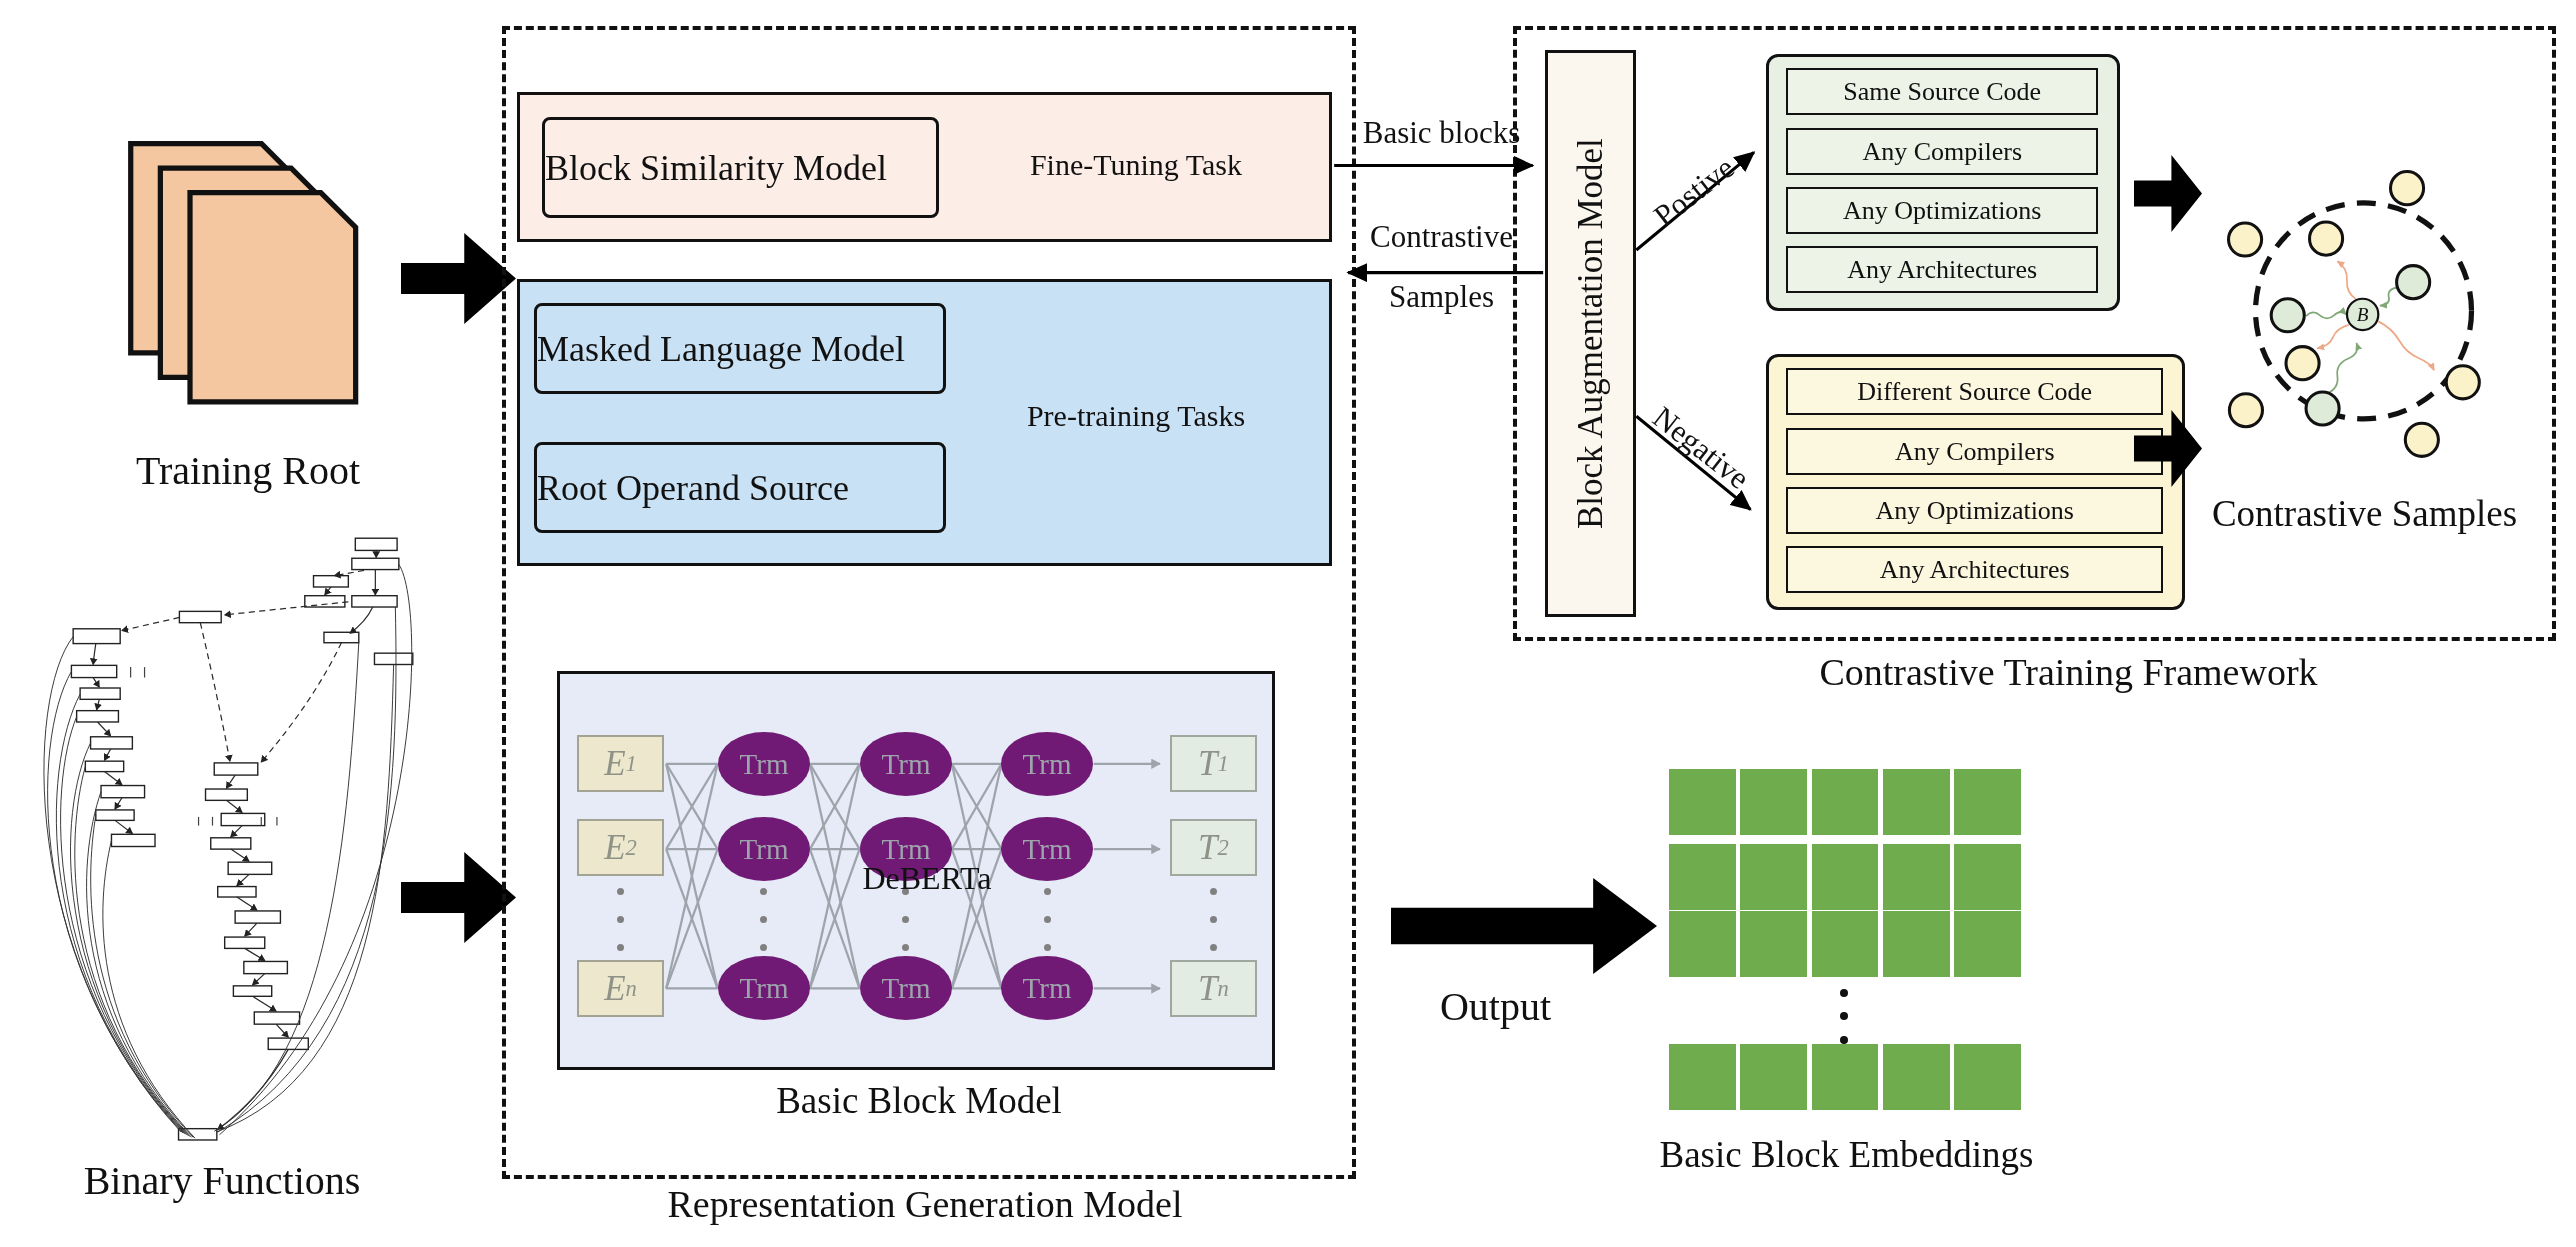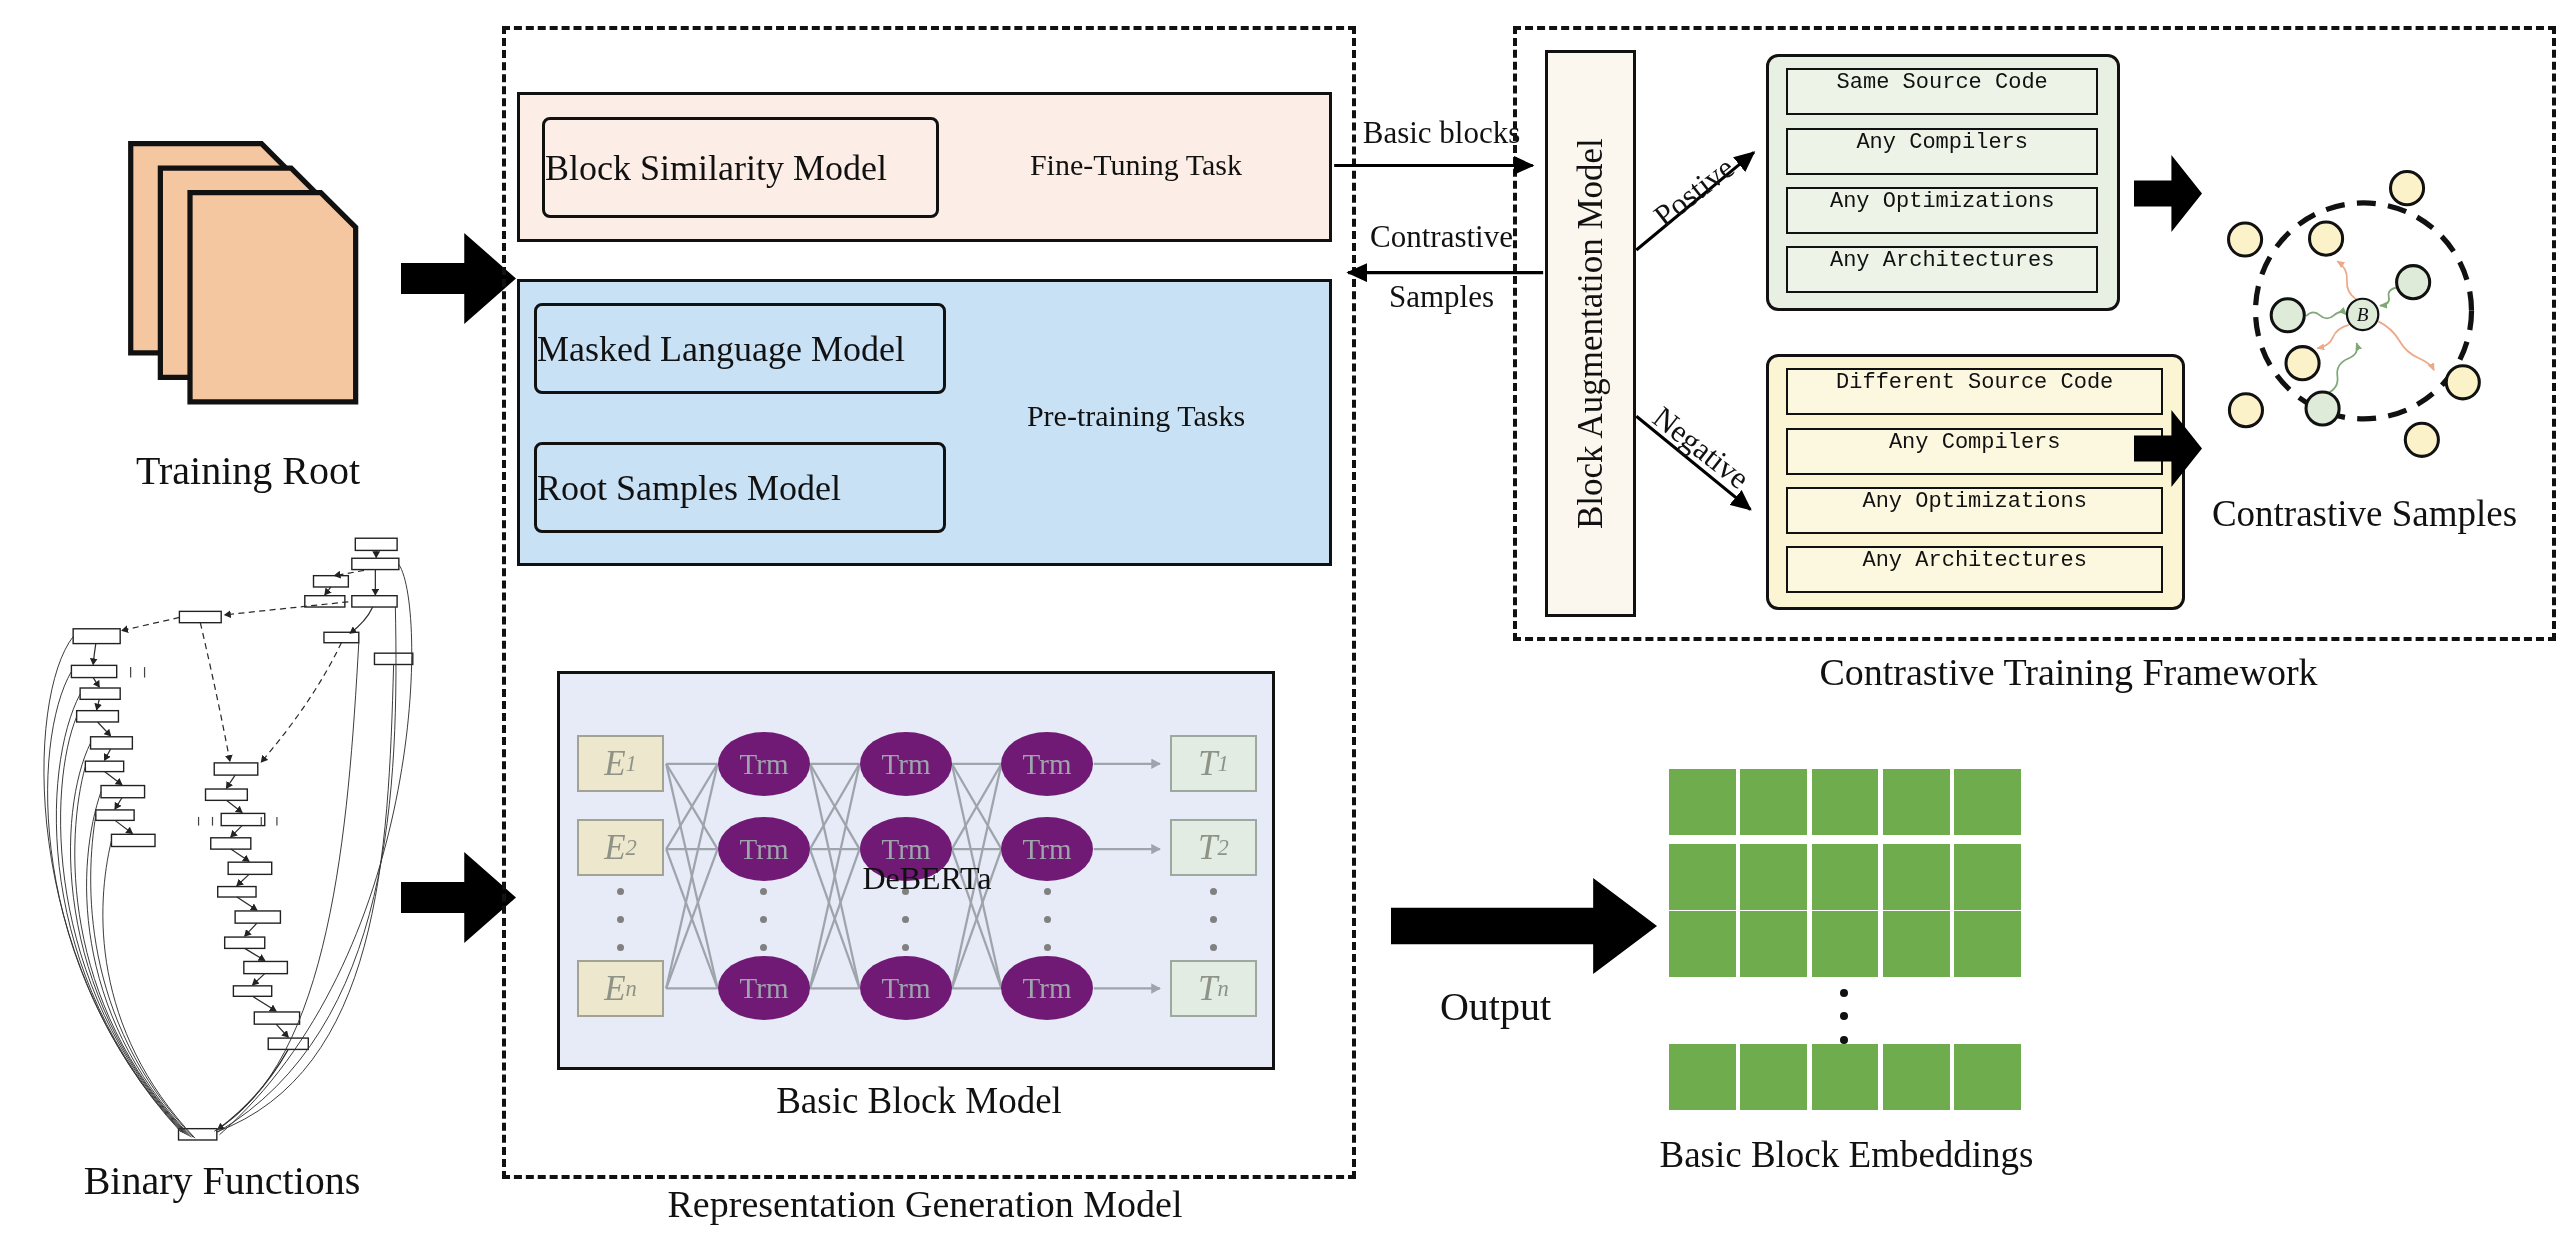--- a/index.html
+++ b/index.html
@@ -9,21 +9,21 @@
   }
   .abs{position:absolute;}
   .lbl{position:absolute;text-align:center;color:#111;line-height:1.15;}
   
   .dashed-frame{position:absolute;border:4.4px dashed #111;background:transparent;}
   
   .panel{position:absolute;border:3.5px solid #111;box-sizing:border-box;}
   .pill{position:absolute;border:3.5px solid #111;border-radius:8px;box-sizing:border-box;
         display:flex;align-items:center;justify-content:flex-start;font-size:36px;}
   .rowbox{position:absolute;border:2.6px solid #111;box-sizing:border-box;left:17.4px;right:19px;
-        display:flex;justify-content:center;font-size:22px;font-family:Liberation Mono, monospace;}
+        display:flex;align-items:center;justify-content:center;font-size:26px;}
   .group{position:absolute;border:3.5px solid #111;border-radius:12.2px;box-sizing:border-box;}
   
   .block-arrow{position:absolute;background:#000;
      clip-path:polygon(0% 33%,55% 33%,55% 0%,100% 50%,55% 100%,55% 67%,0% 67%);}
   .block-arrow-long{position:absolute;background:#000;
      clip-path:polygon(0% 31%,76% 31%,76% 0%,100% 50%,76% 100%,76% 69%,0% 69%);}
   
   .ebox,.tbox{position:absolute;width:87px;height:57px;box-sizing:border-box;
      display:flex;align-items:center;justify-content:center;
      font-style:italic;font-size:35px;color:#8f9387;}
@@ -170,21 +170,21 @@
   <div class="pill" style="left:542px;top:117px;width:397px;height:101px;background:#fceee6;">
     <span>Block Similarity Model</span>
   </div>
   <div class="lbl" style="left:949px;top:148px;width:374px;font-size:30px;">Fine-Tuning Task</div>
 
   <div class="panel" style="left:517px;top:279px;width:815px;height:287px;background:#c9e1f5;"></div>
   <div class="pill" style="left:534px;top:303px;width:412px;height:91px;background:#c9e1f5;">
     <span>Masked Language Model</span>
   </div>
   <div class="pill" style="left:534px;top:442px;width:412px;height:91px;background:#c9e1f5;">
-    <span>Root Samples Model</span>
+    <span>Root Operand Source</span>
   </div>
   <div class="lbl" style="left:949px;top:399px;width:374px;font-size:30px;">Pre-training Tasks</div>
 
   <div class="panel" style="left:557px;top:671px;width:718px;height:399px;background:#e6ebf7;"></div>
 
   <svg class="noptr" style="left:0;top:0;" width="2576" height="1248" viewBox="0 0 2958 1433">
     <defs>
       <marker id="mg" markerUnits="userSpaceOnUse" markerWidth="12" markerHeight="12" refX="10" refY="6" orient="auto">
         <path d="M0,0 L11,6 L0,12 z" fill="#9ea4ac"></path>
       </marker>

